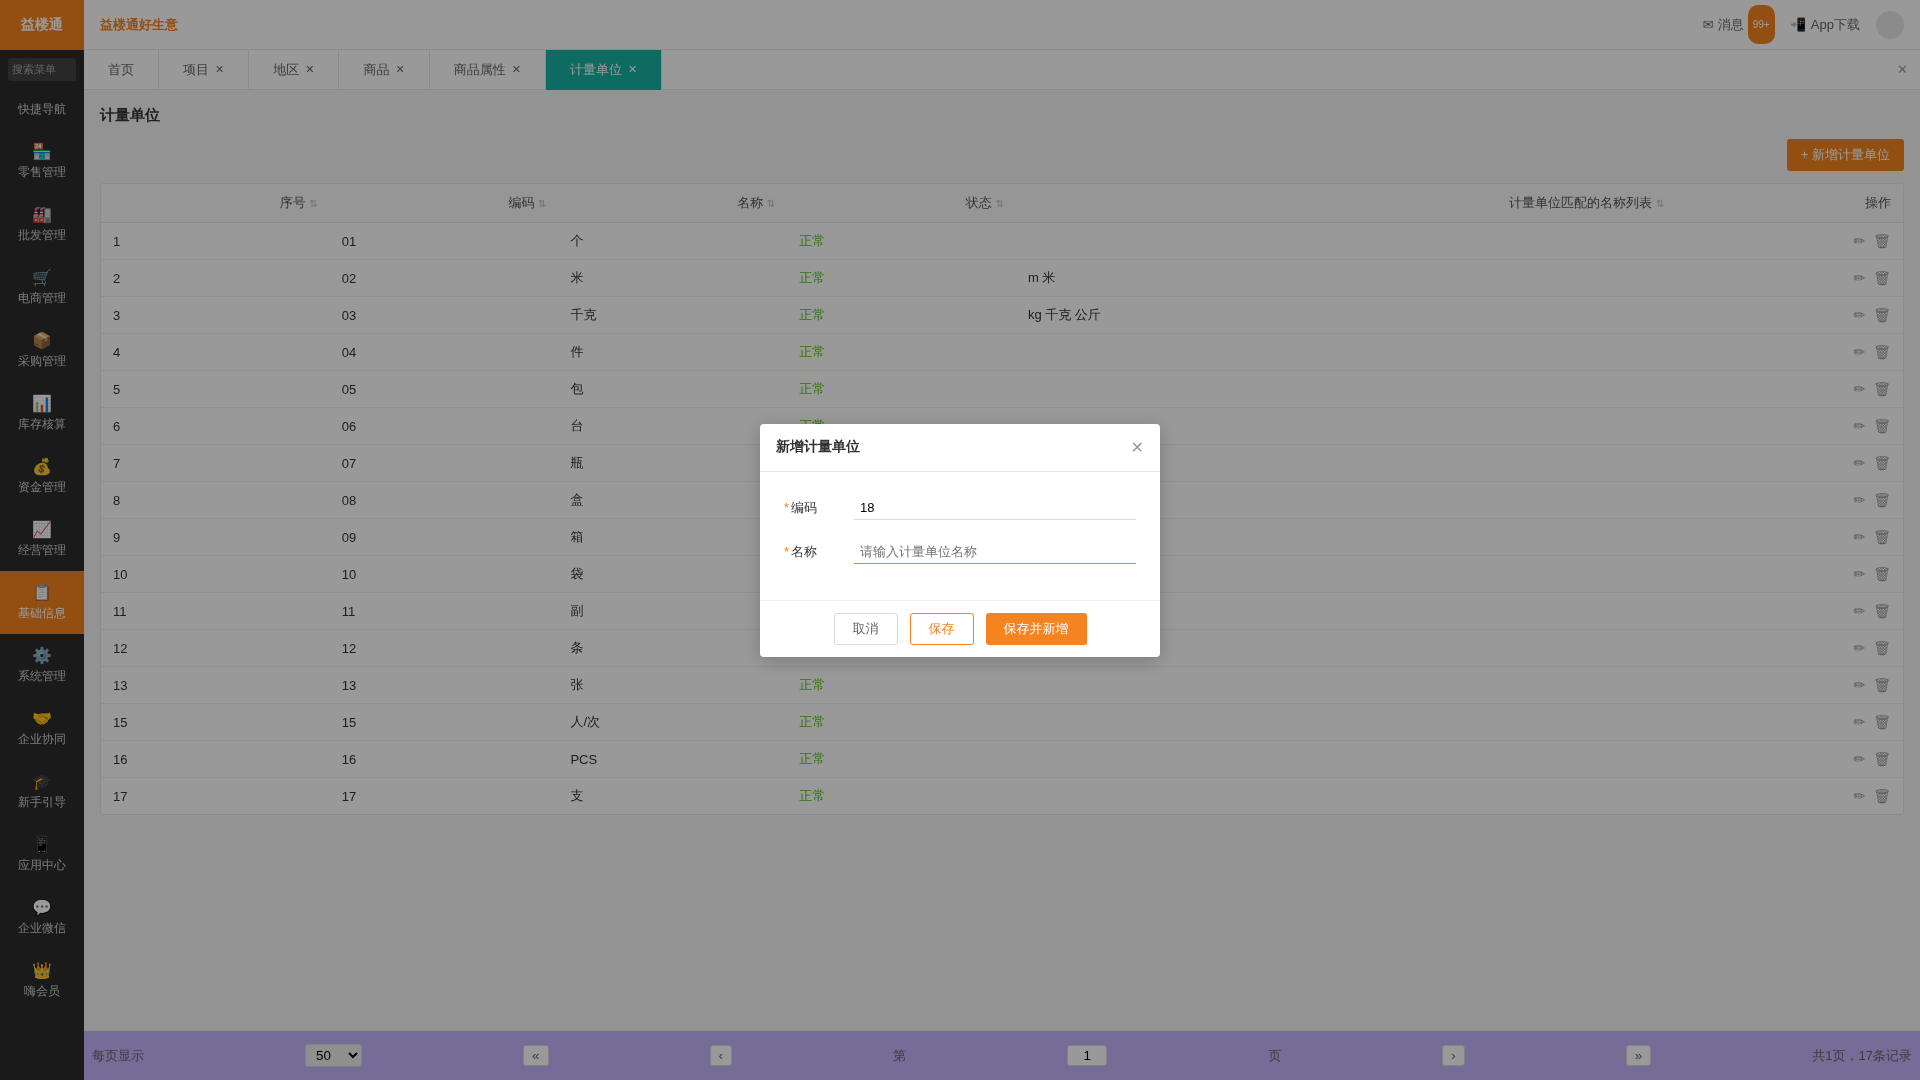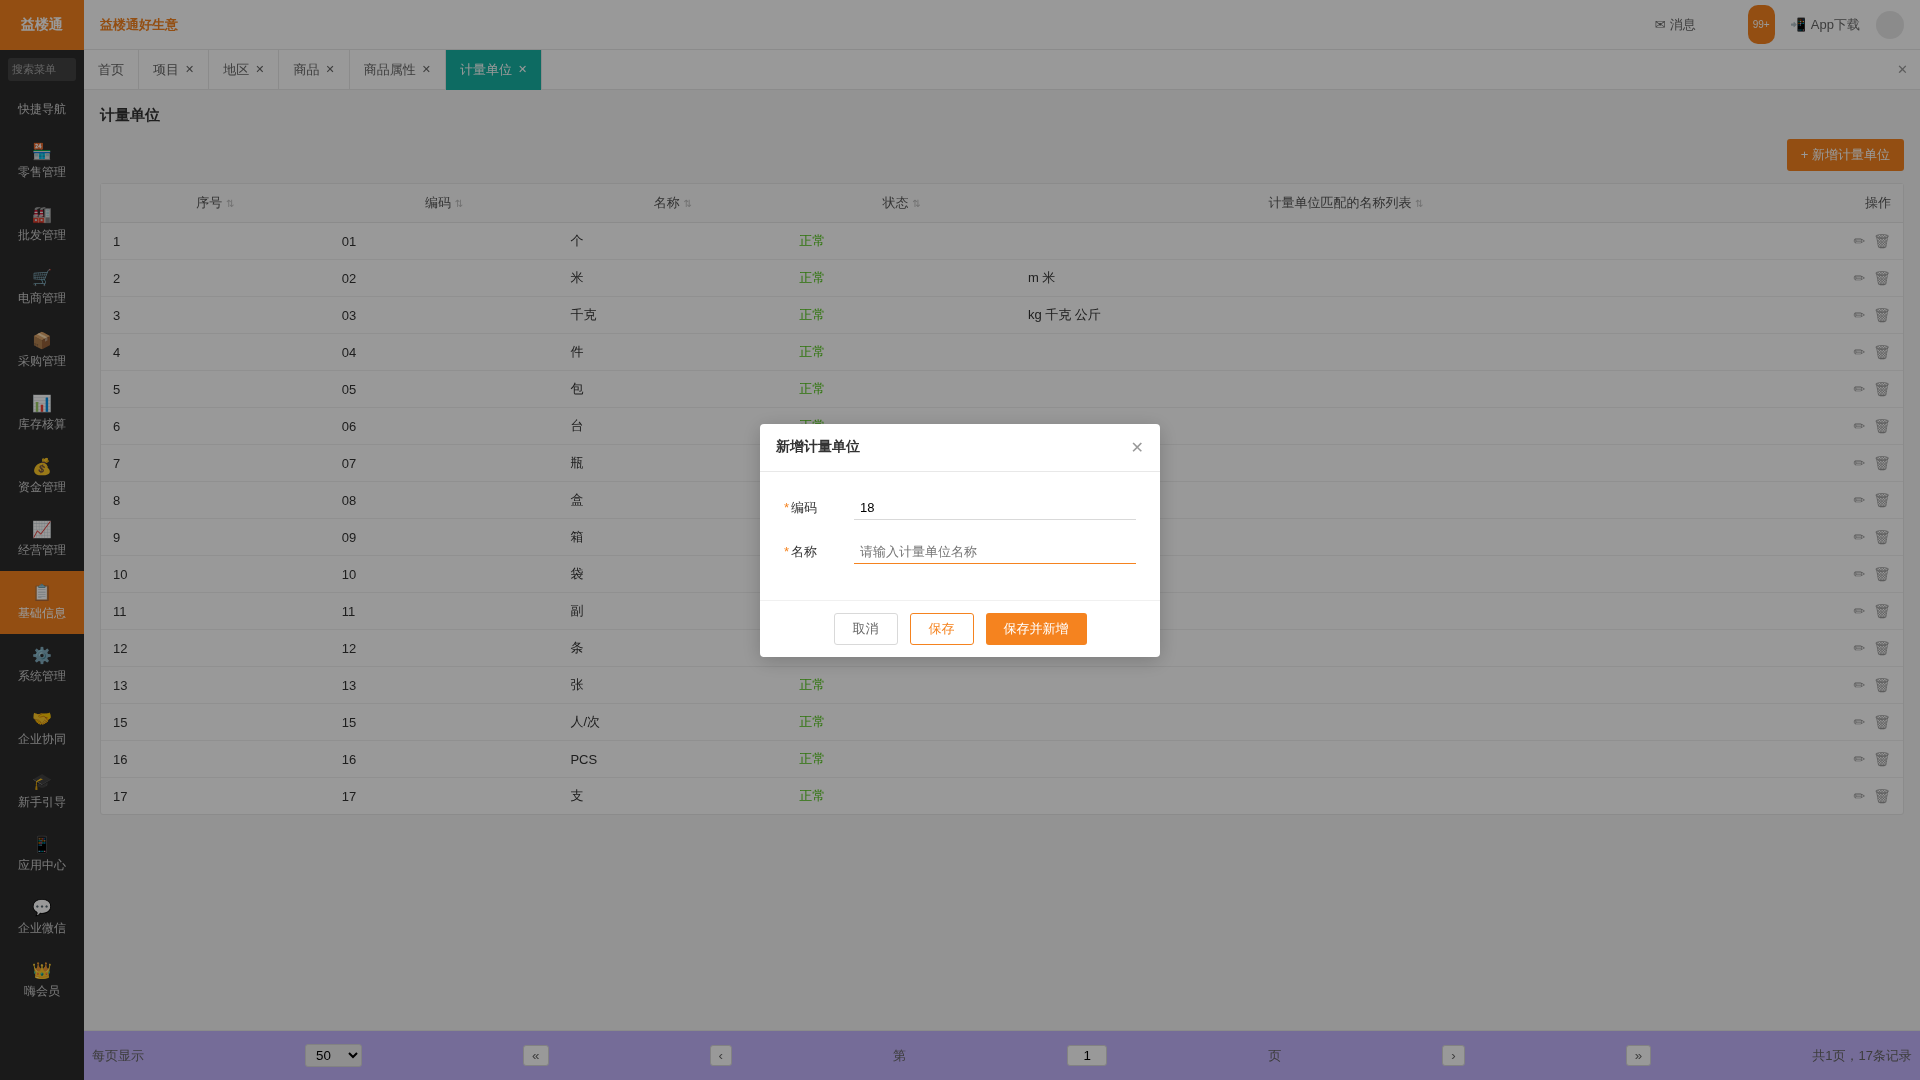--- a/index.html
+++ b/index.html
@@ -15,41 +15,41 @@
     .sidebar-nav-item .icon { font-size: 16px; }
 
     
     .main { flex: 1; display: flex; flex-direction: column; height: 1080px; }
 
     
     .top-header { height: 50px; background: #fff; border-bottom: 1px solid #e8e8e8; display: flex; align-items: center; justify-content: space-between; padding: 0 16px; }
     .top-header-left { display: flex; align-items: center; gap: 8px; color: #666; font-size: 13px; }
     .top-header-right { display: flex; align-items: center; gap: 16px; }
     .header-btn { display: flex; align-items: center; gap: 4px; cursor: pointer; color: #666; font-size: 13px; }
-    .header-btn .badge { background: #f5831f; color: white; border-radius: 10px; padding: 14px 5px; font-size: 10px; margin-left: 48px; }
+    .header-btn .badge { background: #f5831f; color: white; border-radius: 10px; padding: 14px 5px; font-size: 10px; }
     .avatar { width: 28px; height: 28px; background: #e8e8e8; border-radius: 50%; }
 
     
     .tabs-bar { height: 40px; background: #fff; border-bottom: 1px solid #e8e8e8; display: flex; align-items: center; padding-left: 0; }
-    .tab { padding: 0 14px; height: 40px; display: flex; align-items: center; gap: 6px; cursor: pointer; font-size: 13px; color: #666; border-right: 1px solid #e8e8e8; }
+    .tab { padding: 0 24px; height: 40px; display: flex; align-items: center; gap: 6px; cursor: pointer; font-size: 13px; color: #666; border-right: 1px solid #e8e8e8; }
     .tab.active { background: #17b3a3; color: white; }
     .tab .close-x { font-size: 11px; cursor: pointer; }
     .tabs-close { margin-left: auto; padding: 0 12px; cursor: pointer; color: #999; }
 
     
     .content { flex: 1; padding: 16px; overflow: auto; position: relative; }
     .page-title { font-size: 15px; font-weight: bold; color: #333; margin-bottom: 14px; }
     .toolbar { display: flex; justify-content: flex-end; margin-bottom: 12px; }
     .btn-add { background: #f5831f; color: white; border: none; padding: 7px 14px; border-radius: 3px; cursor: pointer; font-size: 13px; }
 
     
     .table-wrap { background: white; border-radius: 3px; border: 1px solid #e8e8e8; }
     table { width: 100%; border-collapse: collapse; }
     thead tr { background: #fafafa; }
-    th { padding: 10px 12px; text-align: center; font-size: 13px; color: #555; font-weight: normal; border-bottom: 1px solid #e8e8e8; white-space: nowrap; }
+    th { padding: 10px 12px; text-align: right; font-size: 13px; color: #555; font-weight: normal; border-bottom: 1px solid #e8e8e8; white-space: nowrap; }
     td { padding: 9px 12px; font-size: 13px; color: #333; border-bottom: 1px solid #f0f0f0; }
     tr:last-child td { border-bottom: none; }
     .status-normal { color: #52c41a; }
     .action-btns { display: flex; gap: 8px; }
     .action-btn { color: #999; cursor: pointer; font-size: 14px; }
 
     
     .pagination { height: 50px; background: #c4b5fd; border-top: 1px solid #e8e8e8; display: flex; align-items: center; justify-content: space-between; padding: 0 8px; gap: 8px; font-size: 13px; color: #666; }
     .page-select { border: 1px solid #d9d9d9; padding: 2px 6px; border-radius: 3px; }
     .page-btn { border: 1px solid #d9d9d9; background: white; padding: 2px 8px; border-radius: 3px; cursor: pointer; color: #666; }

